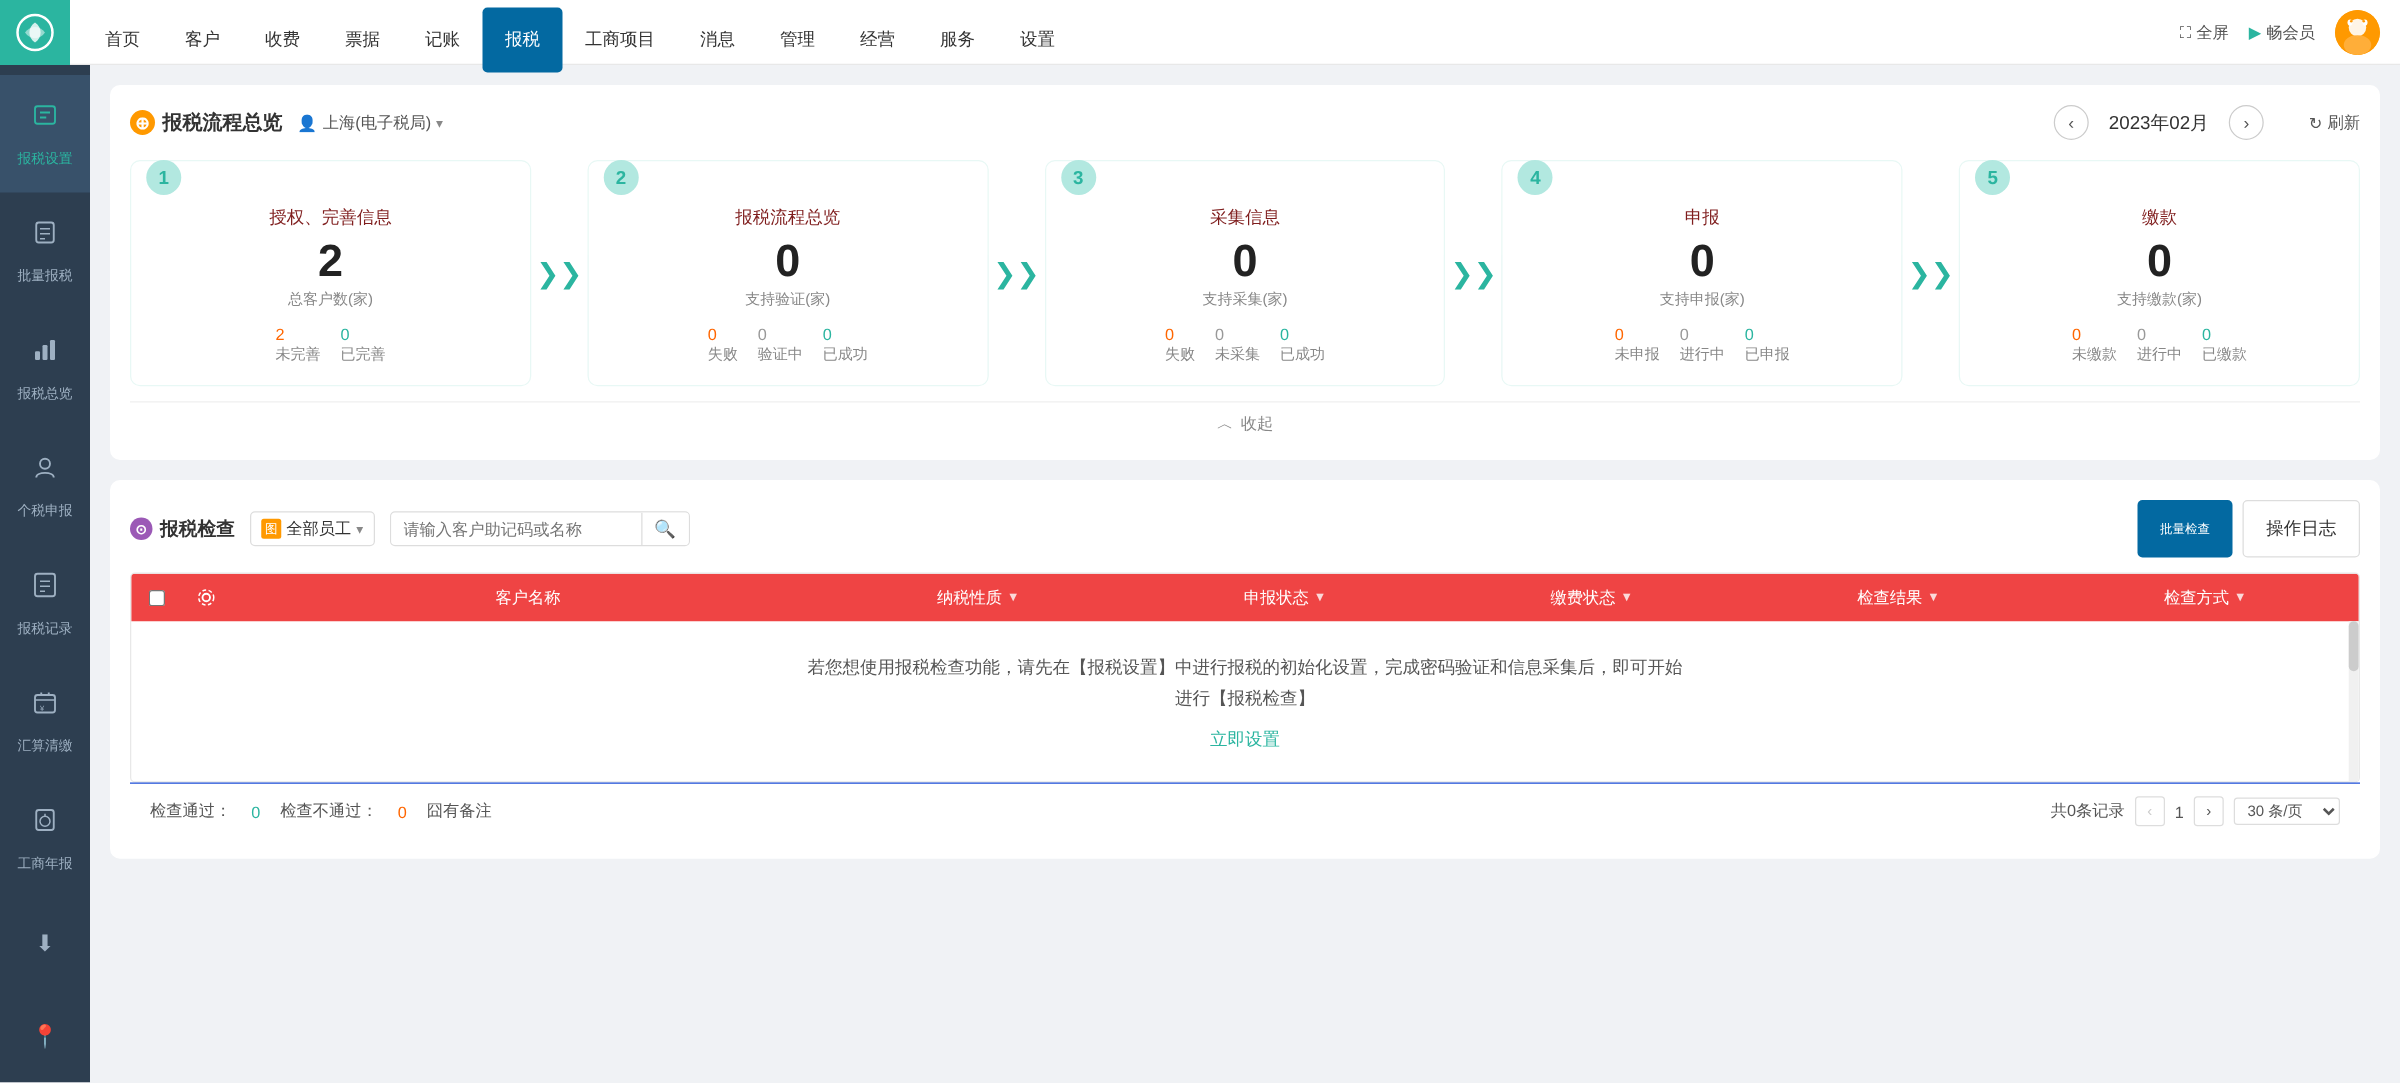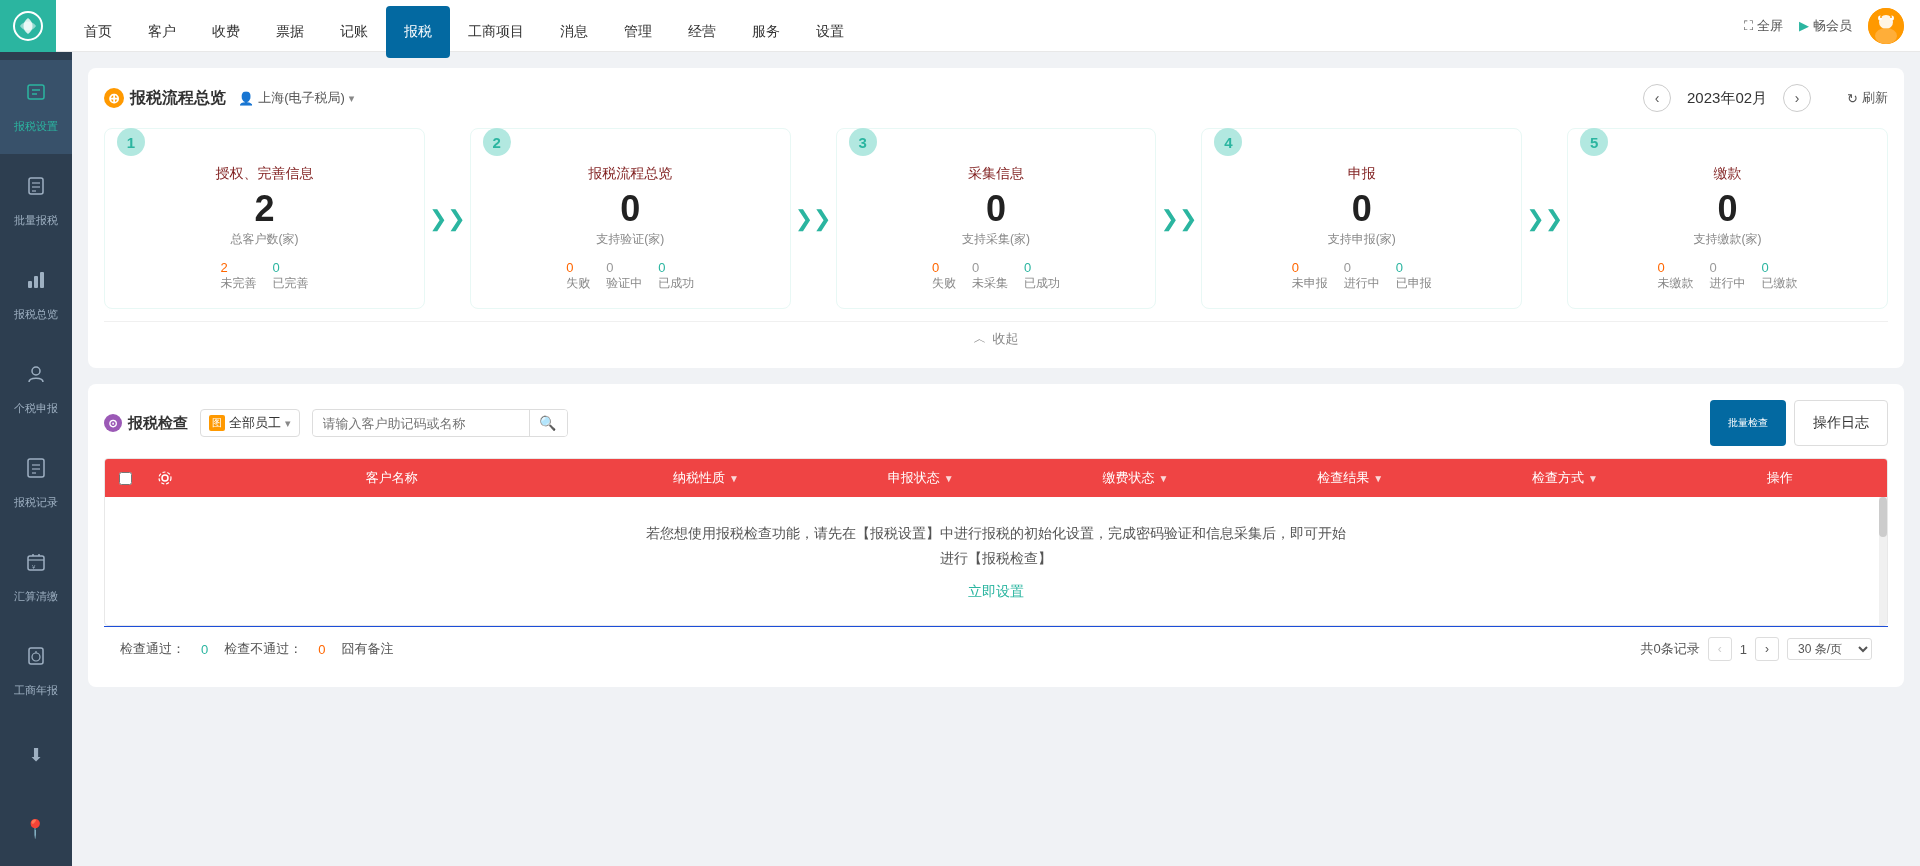--- a/index.html
+++ b/index.html
@@ -339,21 +339,21 @@
       border: 1px solid #ddd;
       border-radius: 4px;
       overflow: hidden;
       background: #fff;
     }
     .search-input {
       border: none;
       outline: none;
       padding: 4px 10px;
       font-size: 13px;
-      width: 216px;
+      width: 200px;
       color: #333;
     }
     .search-btn {
       background: #fff;
       border: none;
       border-left: 1px solid #ddd;
       padding: 5px 10px;
       cursor: pointer;
       color: #888;
       font-size: 14px;
@@ -810,21 +810,20 @@
             <span class="filter-icon">▼</span>
           </div>
           <div class="th th-result">
             <span>检查结果</span>
             <span class="filter-icon">▼</span>
           </div>
           <div class="th th-method">
             <span>检查方式</span>
             <span class="filter-icon">▼</span>
           </div>
-          <div class="th th-action">操作</div>
         </div>
 
         <div class="table-body" style="position:relative;">
           <div class="scroll-track">
             <div class="scroll-thumb"></div>
           </div>
           <p style="max-width:700px;text-align:center;line-height:1.8;color:#555;">若您想使用报税检查功能，请先在【报税设置】中进行报税的初始化设置，完成密码验证和信息采集后，即可开始进行【报税检查】</p>
           <a class="table-link">立即设置</a>
         </div>
       </div>

